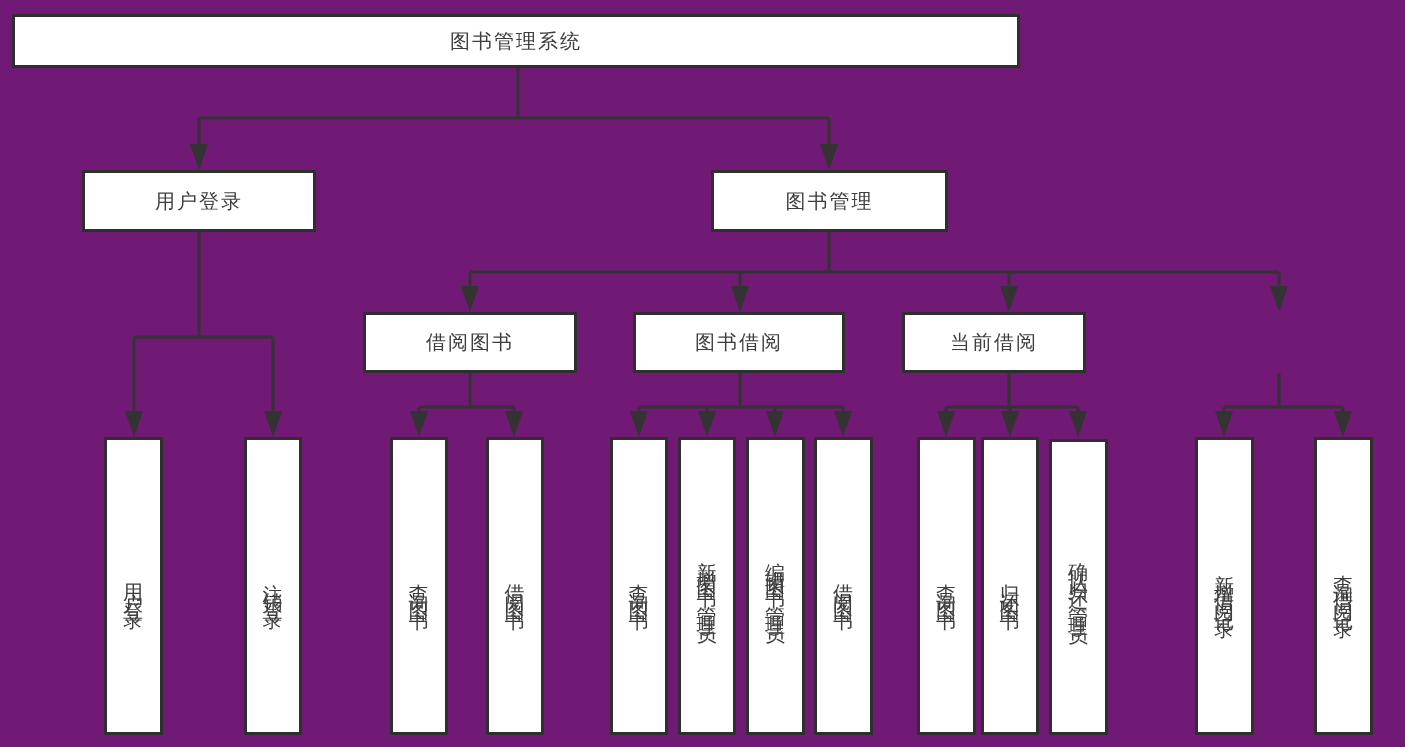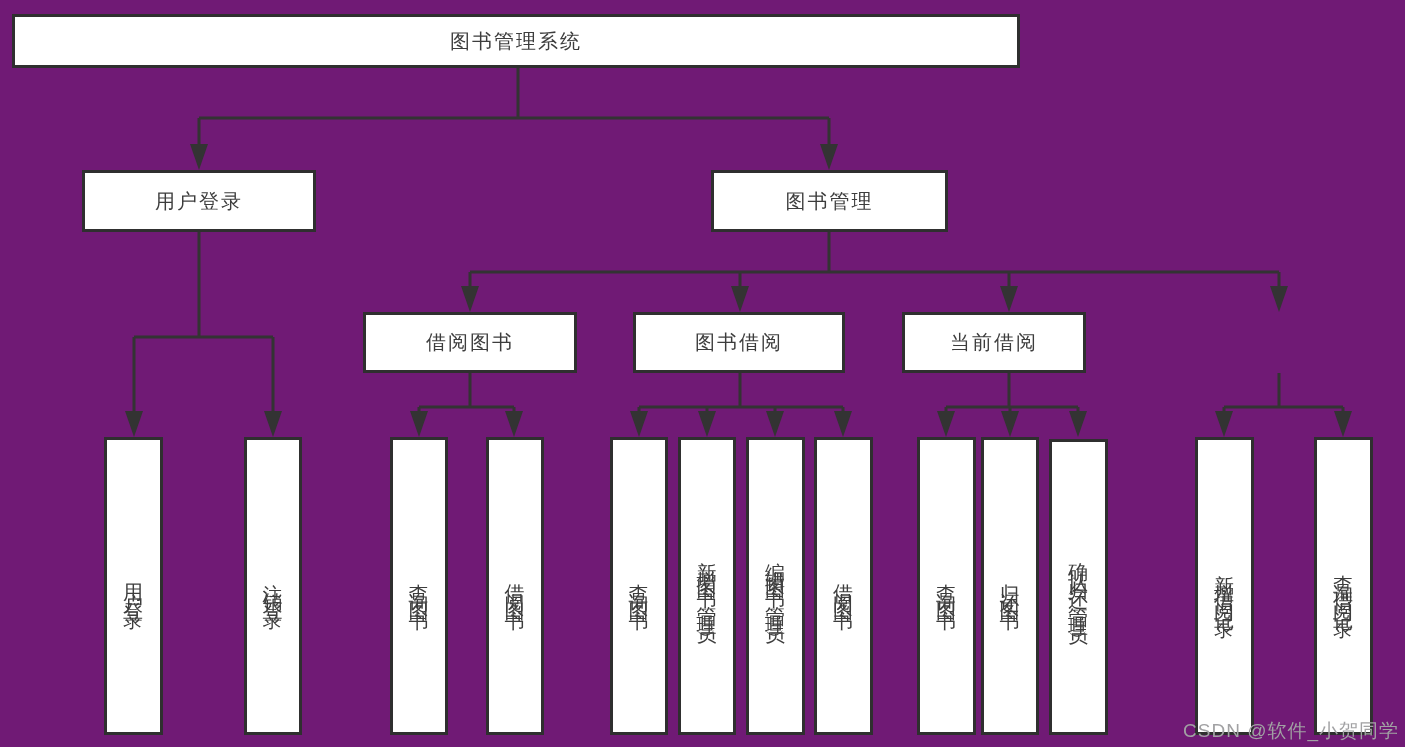--- a/index.html
+++ b/index.html
@@ -128,15 +128,14 @@
     <span class="lbl">确认归还（管理员）</span>
   </div>
 
   <div class="box v" style="left:1195px;top:437px;width:59px;height:298px">
     <span class="lbl">新增借阅记录</span>
   </div>
   <div class="box v" style="left:1314px;top:437px;width:59px;height:298px">
     <span class="lbl">查询借阅记录</span>
   </div>
 
-  <div class="watermark">CSDN @软件_小贺同学</div>
 
 </div>
 
 </body></html>

